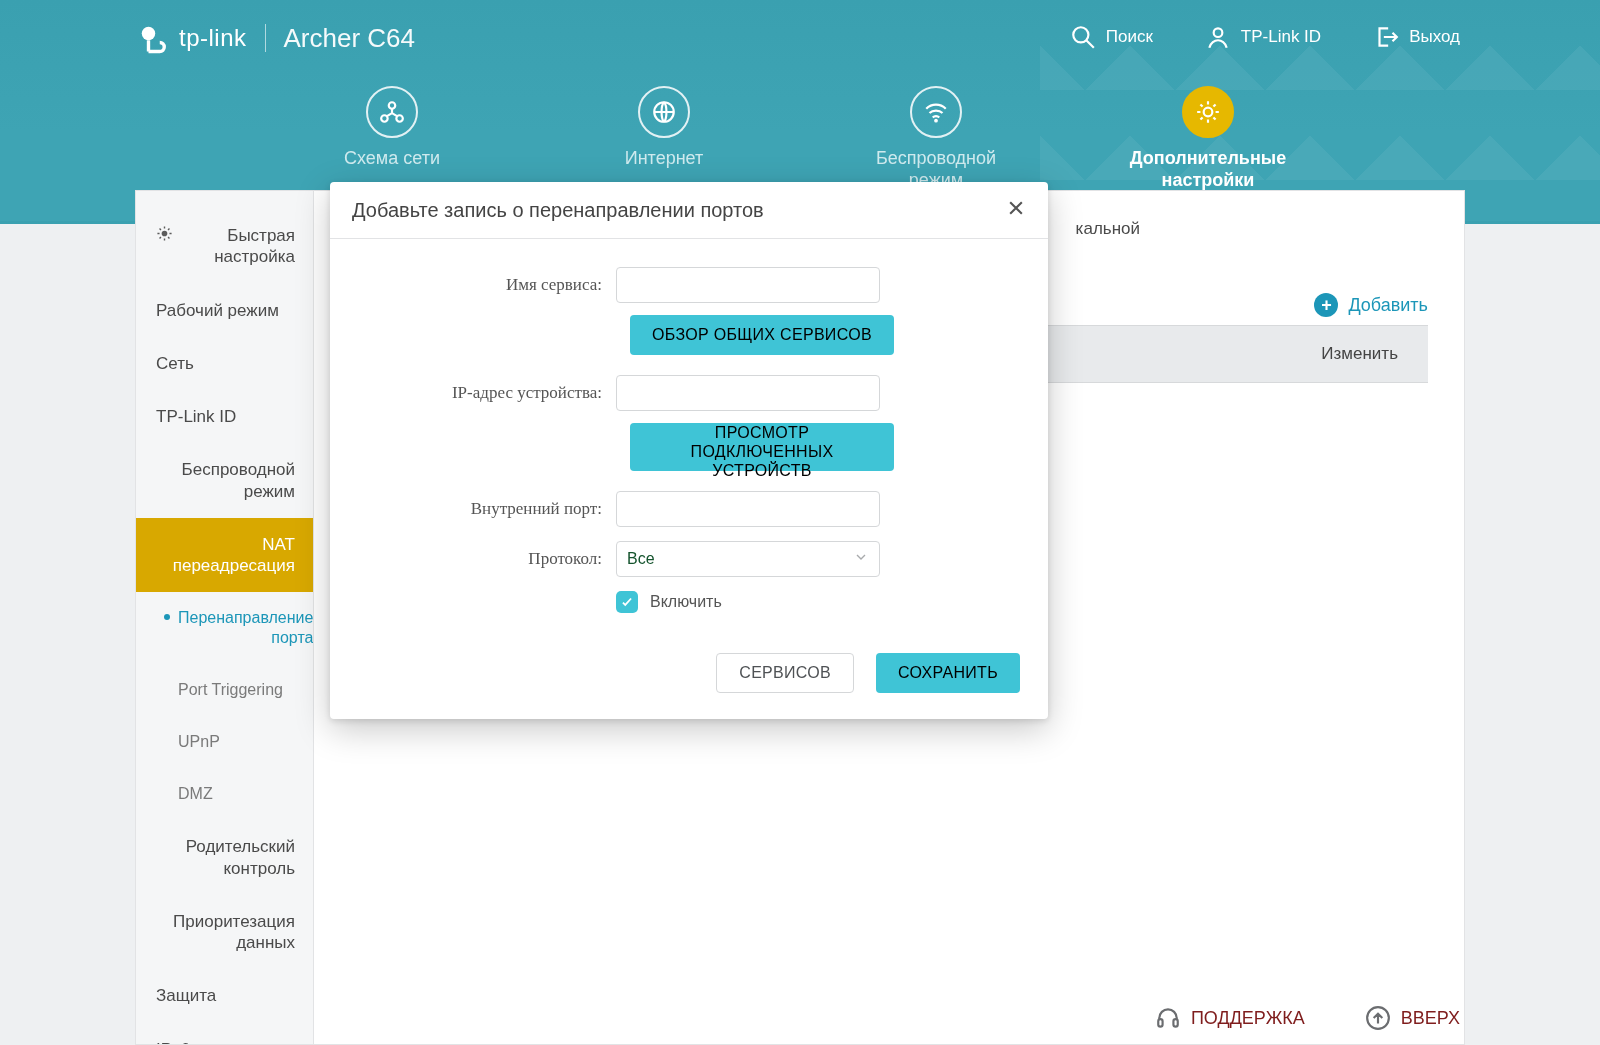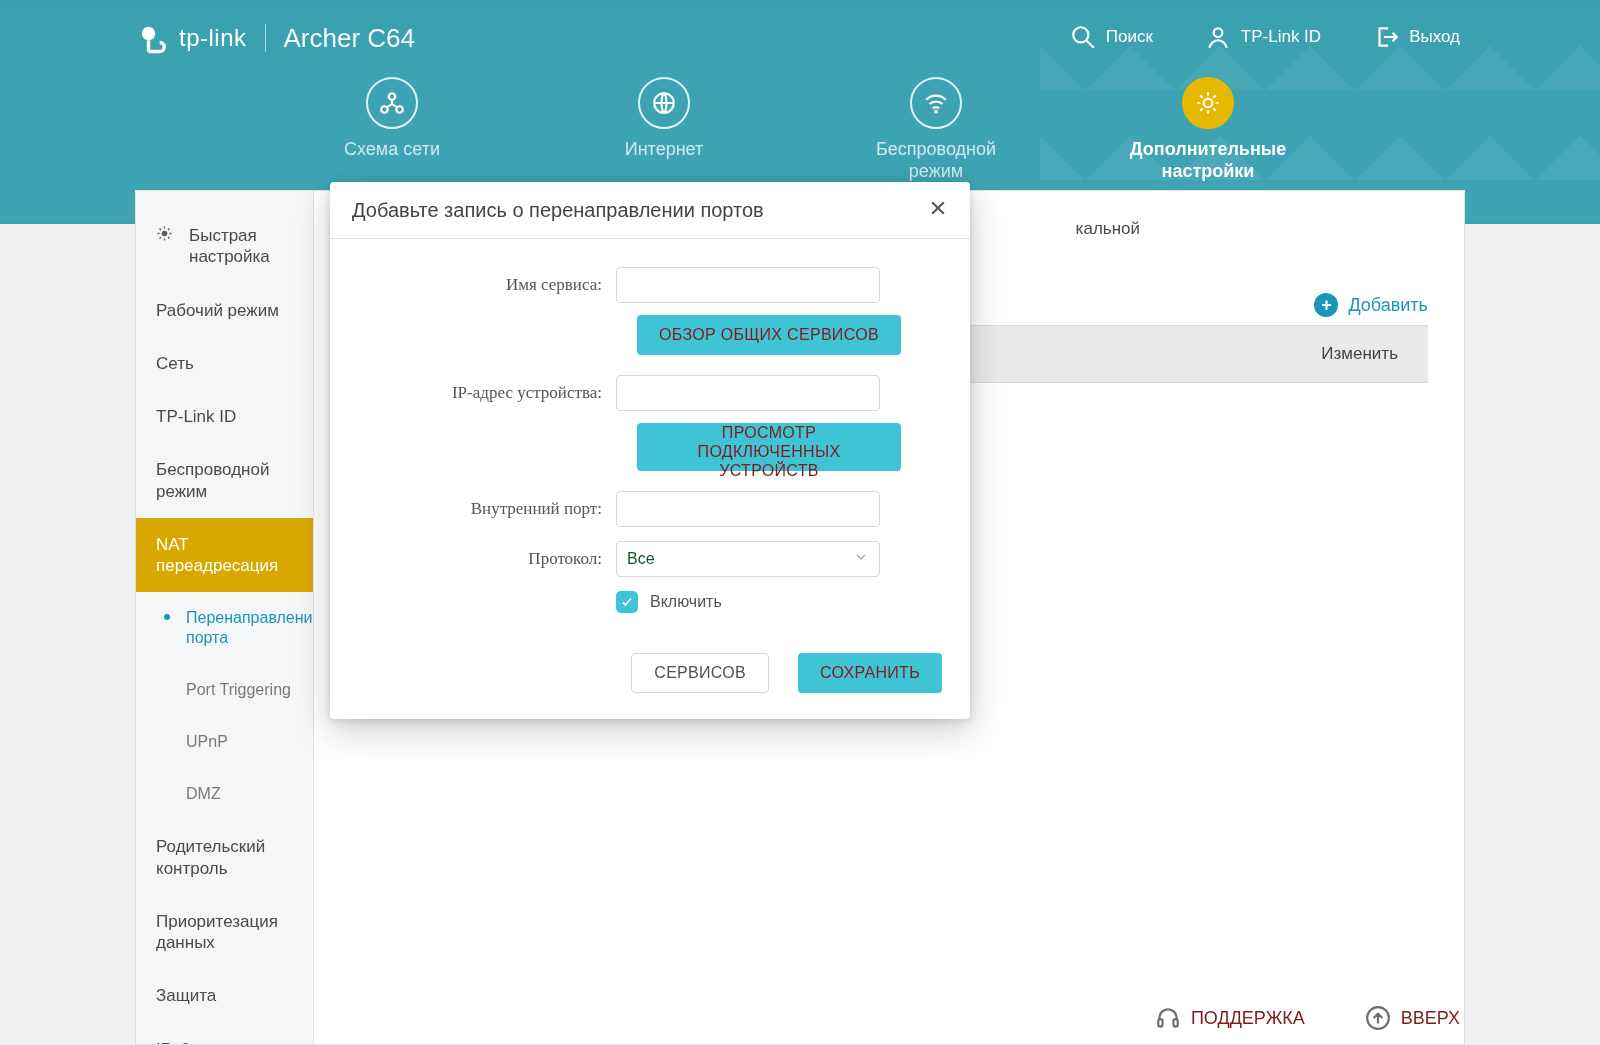--- a/index.html
+++ b/index.html
@@ -40,21 +40,21 @@
   .brand-text { font-size: 24px; font-weight: 400; letter-spacing: .5px; }
 
   .top-actions {
     position: absolute; right: 140px; top: 24px; display:flex; align-items:center; gap:52px;
     color:#fff; font-size: 17px;
   }
   .top-actions .action { display:flex; align-items:center; gap:10px; cursor:pointer; }
   .top-actions svg { width: 26px; height: 26px; stroke:#fff; fill:none; }
 
   .main-nav {
-    position:absolute; left:50%; top:77px; transform:translateX(-50%);
+    position:absolute; left:50%; top:86px; transform:translateX(-50%);
     display:flex; gap:112px;
   }
   .nav-item {
     width: 160px;
     display:flex; flex-direction:column; align-items:center; gap:10px;
     color: #cfeaee; cursor:pointer;
     text-align:center;
   }
   .nav-item .icon-ring {
     width:52px; height:52px; border-radius:50%;
@@ -78,21 +78,21 @@
     width: 178px;
     background:#f5f6f7;
     border-right:1px solid #e2e3e5;
     padding-top: 18px;
     overflow: hidden;
   }
   .side-item {
     padding: 16px 18px 16px 20px;
     font-size: 17px; color:#4a4a4a; cursor:pointer;
     line-height:1.25;
-    display:flex; align-items:flex-start; gap:16px;
+    display:flex; align-items:flex-start; gap:8px;text-align:right;
   }
   .side-item.sub { padding-left: 28px; font-size:16px; color:#7a7a7a; }
   .side-item.active-main {
     background:#d8a800; color:#fff;
   }
   .side-item.active-sub { color:#1c96b8; }
   .side-item .bullet {
     width:6px; height:6px; border-radius:50%; background:#1c96b8; margin-top:6px; flex:0 0 6px;
   }
   .side-item.no-bullet .bullet { visibility:hidden; }
@@ -128,21 +128,21 @@
   .footer .faction { display:flex; align-items:center; gap:10px; cursor:pointer; }
   .footer svg { width:26px; height:26px; stroke:#6b6d70; fill:none; }
 
   
   .scrim {
     position:absolute; left:0; right:0; top:224px; bottom:0;
     background:rgba(255,255,255,0);
   }
   .modal {
     position:absolute; left:330px; top:182px;
-    width:640px; background:#fff; border-radius:4px;
+    width:718px; background:#fff; border-radius:4px;
     box-shadow: 0 10px 35px rgba(0,0,0,0.22), 0 2px 6px rgba(0,0,0,0.12);
   }
   .modal-header {
     display:flex; align-items:center; justify-content:space-between;
     padding: 16px 22px;
     border-bottom:1px solid #e2e3e5;
     font-size:20px; color:#444;
   }
   .modal-close { cursor:pointer; font-size:24px; color:#555; line-height:1; }
   .modal-body { padding: 28px 40px 8px 40px; }
@@ -153,21 +153,21 @@
     width:100%; height:36px; border:1px solid #d5d7d9; border-radius:4px;
     padding: 0 10px; font-size:16px; color:#14532d; background:#fff;
   }
   .select { display:flex; align-items:center; justify-content:space-between; cursor:pointer; }
   .select .chev svg { width:16px; height:16px; stroke:#a8aaac; fill:none; }
   .btn-primary, .btn-secondary {
     height:40px; border:none; border-radius:4px; cursor:pointer;
     font-size:16px; padding:0 22px; letter-spacing:.3px;
   }
   .btn-primary {
-    background:#3fc4d6; color:#7f1d1d;margin-left:7px;
+    background:#3fc4d6; color:#000000;
   }
   .btn-primary.block { display:block; width:264px; text-align:center; line-height:1.2; }
   .btn-secondary {
     background:#fff; border:1px solid #d5d7d9; color:#4f5255;
   }
   .checkbox { display:flex; align-items:center; gap:12px; }
   .checkbox .box {
     width:22px; height:22px; border-radius:5px; background:#3fc4d6;
     display:inline-flex; align-items:center; justify-content:center;
   }

